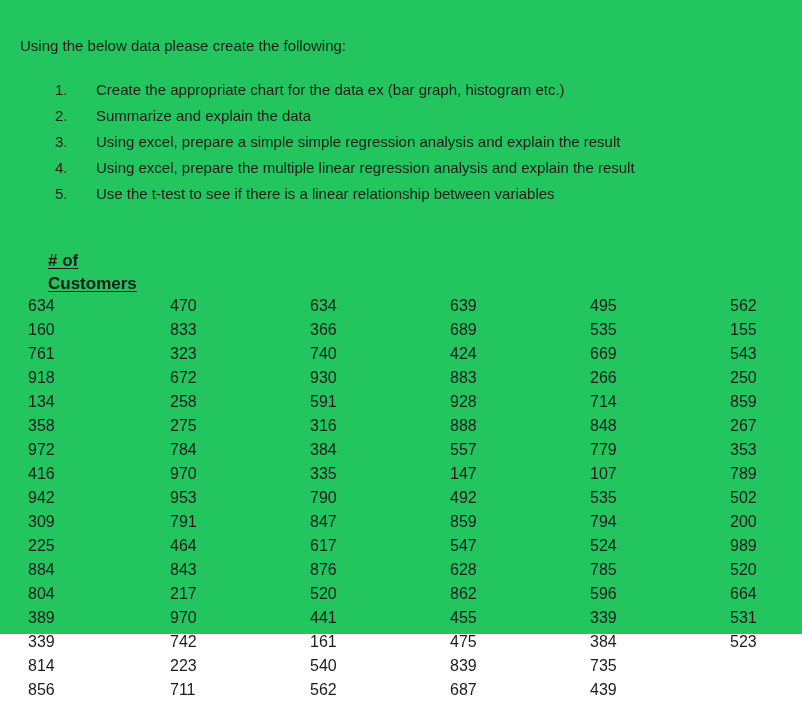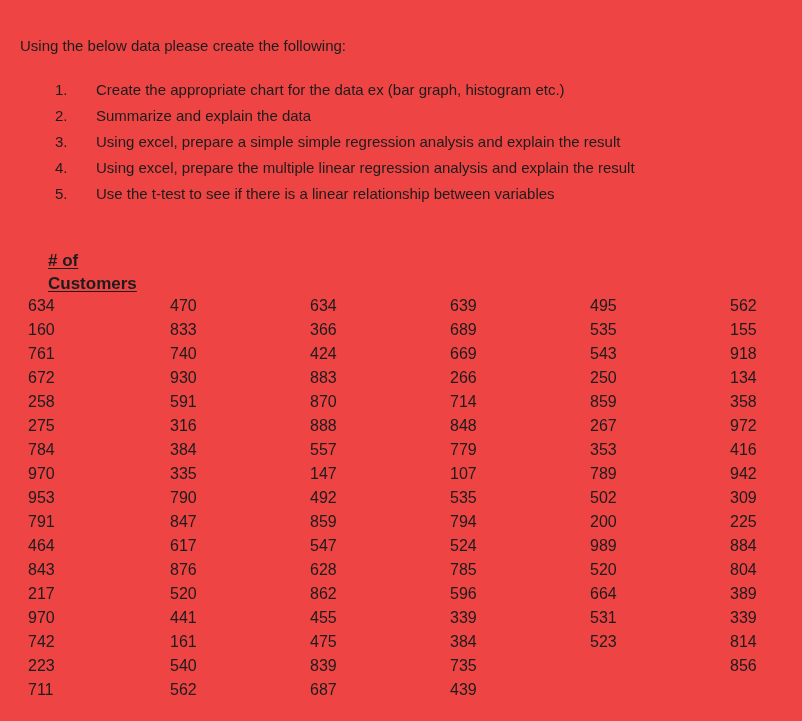--- a/index.html
+++ b/index.html
@@ -3,21 +3,21 @@
 <meta charset="utf-8">
 <style>
   * { margin: 0; padding: 0; box-sizing: border-box; }
   html, body {
     width: 802px; height: 721px;
     background: #ffffff;
     font-family: "Liberation Sans", "DejaVu Sans", sans-serif;
     color: #1c1c1c;
     overflow: hidden;
   }
-  .page { position: relative; width: 802px; height: 721px; background: #ef4444; }
+  .page { position: relative; width: 802px; height: 634px; background: #22c55e; }
 
   .title {
     position: absolute; left: 20px; top: 37px;
     font-size: 15px; line-height: 18px;
   }
 
   .task-list {
     position: absolute; left: 55px; top: 80px;
     list-style: none;
   }
@@ -90,34 +90,35 @@
       <div class="data-cell">639</div>
       <div class="data-cell">495</div>
       <div class="data-cell">562</div>
       <div class="data-cell">160</div>
       <div class="data-cell">833</div>
       <div class="data-cell">366</div>
       <div class="data-cell">689</div>
       <div class="data-cell">535</div>
       <div class="data-cell">155</div>
       <div class="data-cell">761</div>
+      <div class="data-cell">323</div>
       <div class="data-cell">740</div>
       <div class="data-cell">424</div>
       <div class="data-cell">669</div>
       <div class="data-cell">543</div>
       <div class="data-cell">918</div>
       <div class="data-cell">672</div>
       <div class="data-cell">930</div>
       <div class="data-cell">883</div>
       <div class="data-cell">266</div>
       <div class="data-cell">250</div>
       <div class="data-cell">134</div>
       <div class="data-cell">258</div>
       <div class="data-cell">591</div>
-      <div class="data-cell">870</div>
+      <div class="data-cell">928</div>
       <div class="data-cell">714</div>
       <div class="data-cell">859</div>
       <div class="data-cell">358</div>
       <div class="data-cell">275</div>
       <div class="data-cell">316</div>
       <div class="data-cell">888</div>
       <div class="data-cell">848</div>
       <div class="data-cell">267</div>
       <div class="data-cell">972</div>
       <div class="data-cell">784</div>

